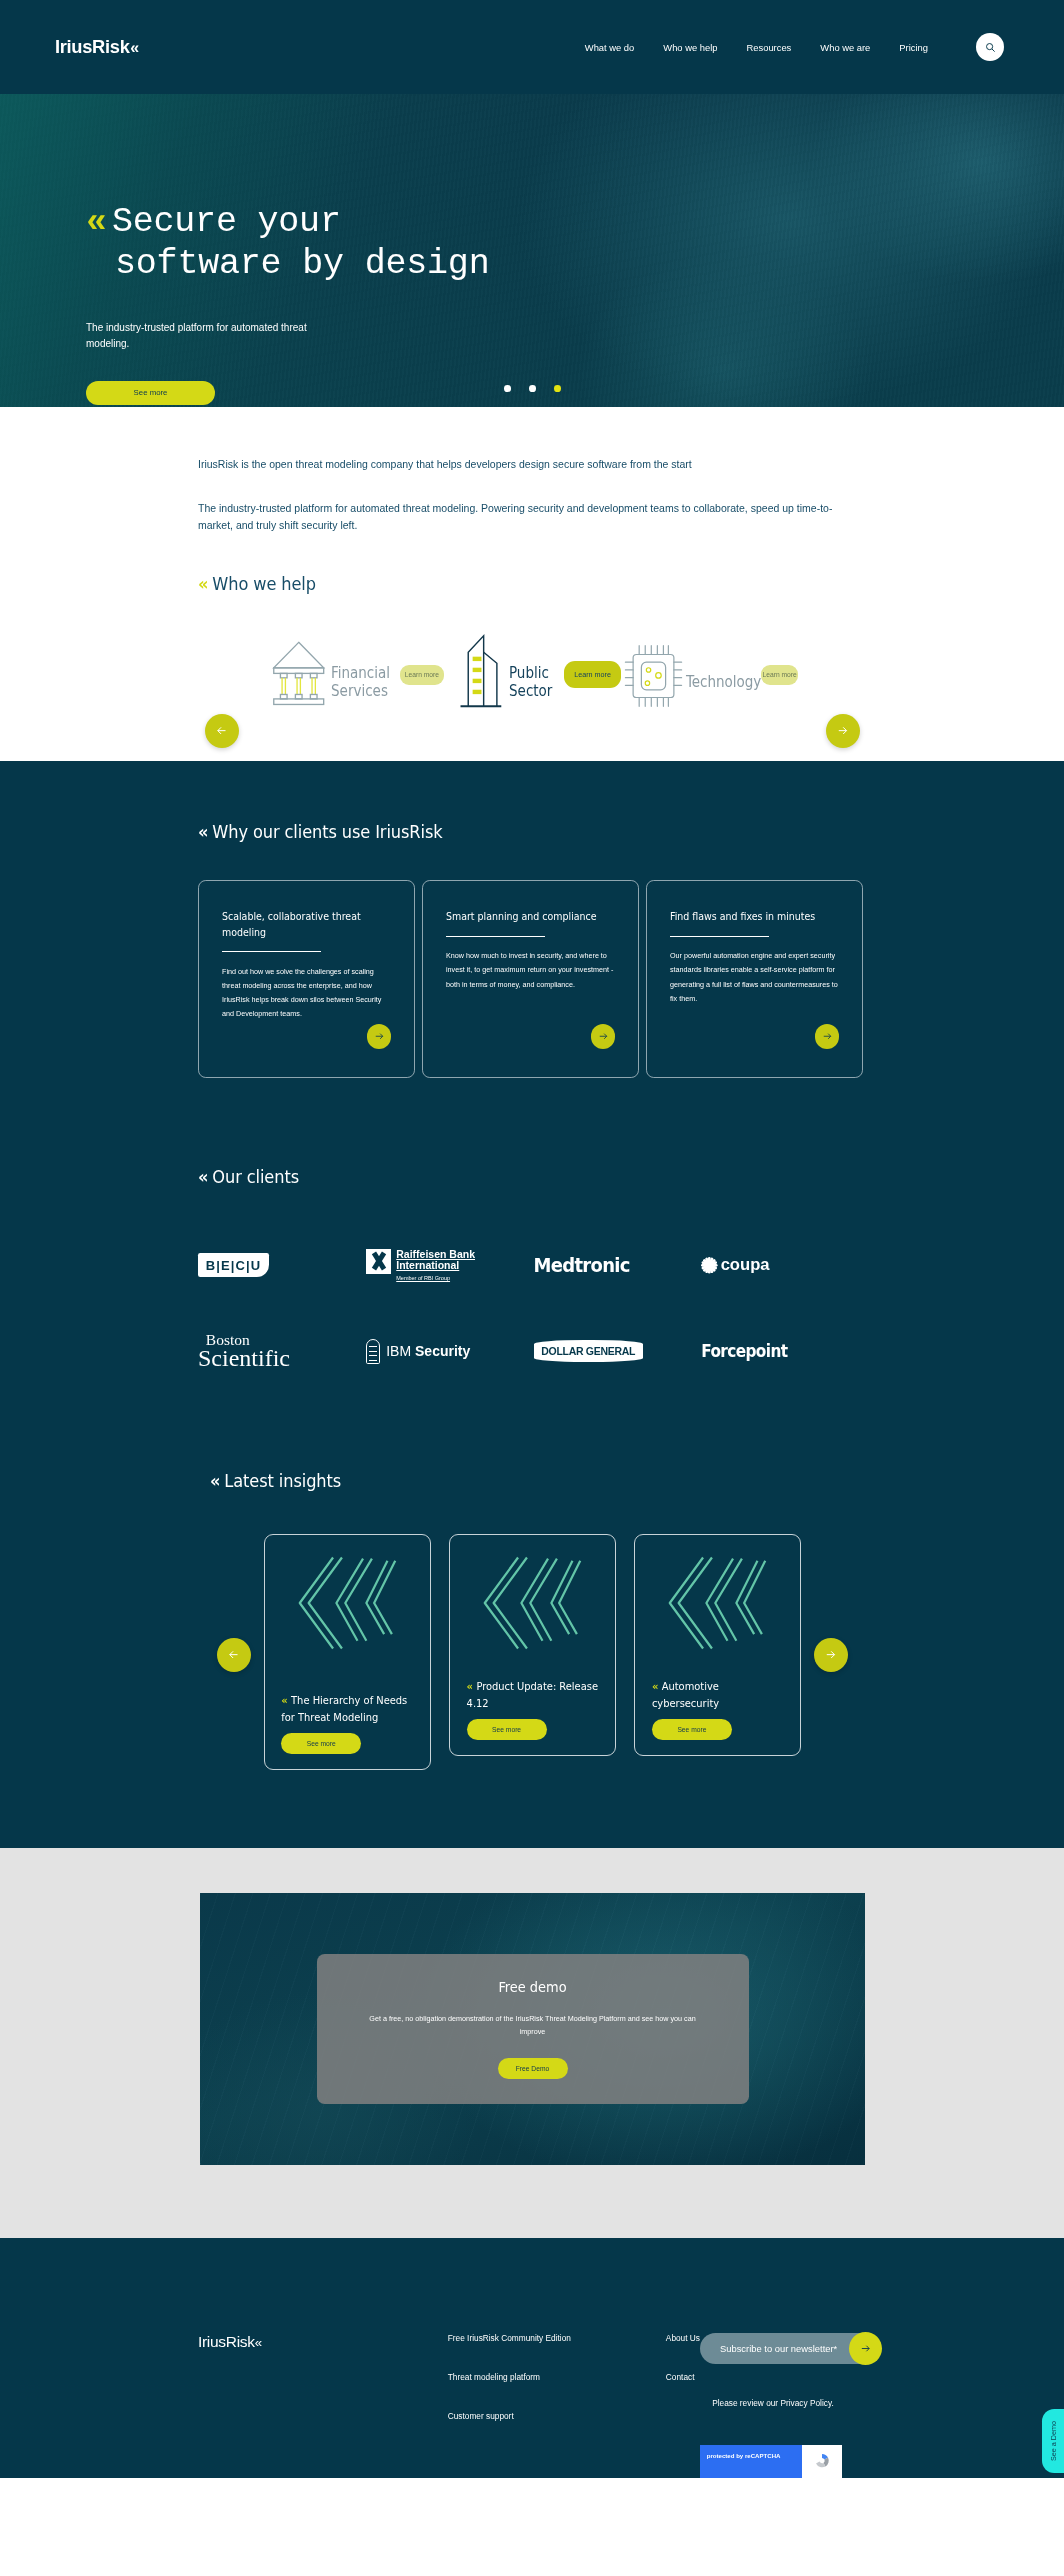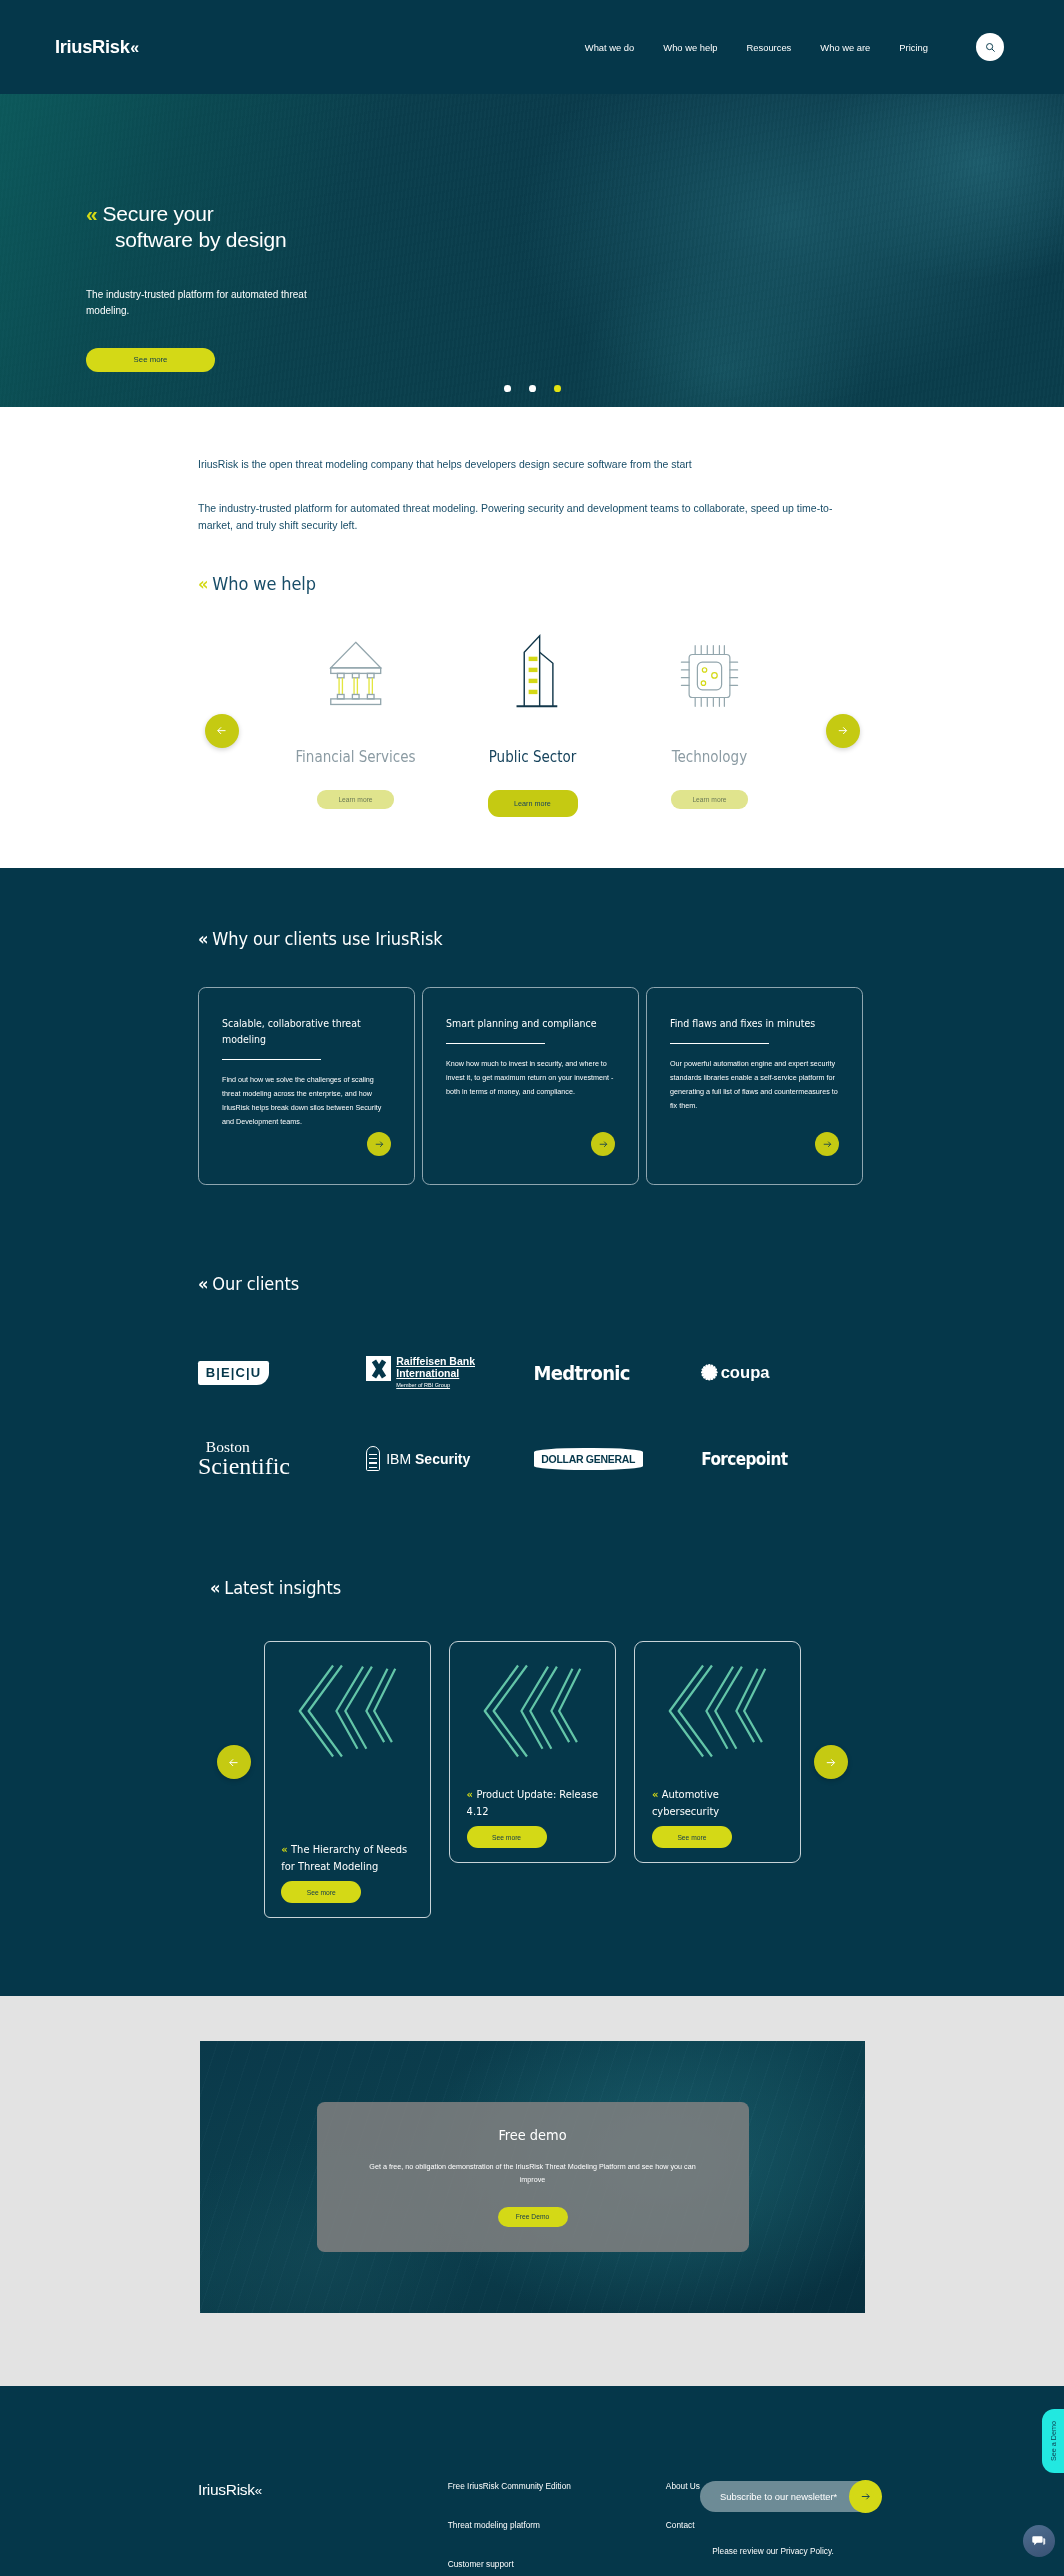--- a/index.html
+++ b/index.html
@@ -48,22 +48,22 @@
       repeating-linear-gradient(96deg, rgba(255,255,255,0.012) 0 1.7px, rgba(0,0,0,0.03) 1.7px 3.9px),
       linear-gradient(115deg, rgba(12,92,92,0.55) 0%, rgba(12,92,92,0.12) 34%, rgba(0,0,0,0) 58%);
   }
   .hero-diag{
     position:absolute; left:-139px; top:0; width:610px; height:100%;
     background:linear-gradient(104deg, rgba(14,110,104,0.55) 0%, rgba(11,80,84,0.35) 45%, rgba(10,60,72,0.0) 72%);
     transform:skewX(-13deg);
   }
   .hero-inner { position:relative; z-index:4; padding:108px 0 0 86px; }
   .hero h1 {
-    color:#fff; font-size:21px; line-height:1.18; font-weight:400; letter-spacing:-0.2px;
-    font-family:Liberation Sans, sans-serif;
+    color:#fff; font-size:35px; line-height:1.18; font-weight:400; letter-spacing:-0.2px;
+    font-family:Liberation Mono, monospace;
   }
   .hero h1 .cc { color:#d4d916; margin-right:4.4px; font-weight:700; letter-spacing:-3.9px; padding-right:4.4px; }
   .hero h1 .l2 { display:block; padding-left:29px; margin-top:1.1px; }
   .hero p.sub { color:#fff; font-size:10px; line-height:1.6; margin-top:34px; max-width:261px; }
   .btn-yellow {
     display:inline-flex; align-items:center; justify-content:center;
     background:#d4d916; color:#0d3b4f; border:none; cursor:pointer;
     font-size:7.8px; border-radius:14.4px; padding:7.8px 0; width:129px; margin-top:29px;
     font-family:"Liberation Sans",sans-serif;
   }
@@ -84,21 +84,21 @@
   .whohelp { background:#fff; padding:22px 0 51px; position:relative; }
   .whohelp-row { display:flex; align-items:flex-start; justify-content:center; gap:0; position:relative; }
   .arrow-btn {
     width:34px; height:34px; border-radius:50%; background:#c5ca12; border:none; cursor:pointer;
     display:flex; align-items:center; justify-content:center; position:absolute; top:98px;
     box-shadow:0 1.7px 5.5px rgba(0,0,0,.18);
   }
   .arrow-btn svg { width:13.3px; height:13.3px; }
   .arrow-left { left:205px; }
   .arrow-right { right:205px; }
-  .help-card { width:177px; display:flex; flex-direction:column; align-items:center; }
+  .help-card { width:177px; display:flex; flex-direction:row; align-items:center; }
   .help-icon { height:94px; display:flex; align-items:flex-end; justify-content:center; }
   .help-name { margin-top:38px; font-size:15px; color:#8b9ba3;
     font-family:"DejaVu Sans Condensed","Liberation Sans",sans-serif; }
   .help-card.active .help-name { color:#16435c; }
   .help-btn {
     margin-top:24.4px; width:77px; padding:6.1px 0; border:none; border-radius:9px; cursor:pointer;
     background:#e0e48d; color:#6b7a55; font-size:6.7px;
   }
   .help-card.active .help-btn { background:#c5ca12; color:#16435c; width:90px; padding:9px 0; border-radius:11px; font-size:7.2px; }
 
@@ -161,21 +161,21 @@
     font-family:"DejaVu Sans Condensed","Liberation Sans",sans-serif;}
 
   
   .insights { padding:93px 12px 78px; position:relative; }
   .insights .sec-title { padding-left:198px; }
   .ins-wrap { position:relative; display:flex; justify-content:center; gap:18.3px; margin-top:43px; }
   .ins-card {
     width:167px; border:0.6px solid #c8d3d8; border-radius:9px; padding:15.5px 16.6px 0;
     display:flex; flex-direction:column;
   }
-  .ins-card.c1 { height:277px;border-radius:6px; }
+  .ins-card.c1 { height:236px; }
   .ins-card.c2 { height:222px; }
   .ins-card.c3 { height:222px; }
   .ins-art { height:106px; display:flex; align-items:center; justify-content:center; }
   .ins-title { color:#fff; font-size:11px; line-height:1.55; margin-top:auto;
     font-family:"DejaVu Sans Condensed","Liberation Sans",sans-serif; }
   .ins-title .cc { color:#d4d916; font-weight:700; letter-spacing:-3.3px; padding-right:6.7px; }
   .ins-btn { align-self:flex-start; margin:6.7px 0 14.4px; background:#d4d916; color:#123a4d;
     border:none; border-radius:11px; padding:7.2px 0; width:80px; font-size:6.7px; cursor:pointer; }
   .ins-arrow-l { position:absolute; left:205px; top:104px; }
   .ins-arrow-r { position:absolute; right:205px; top:104px; }

